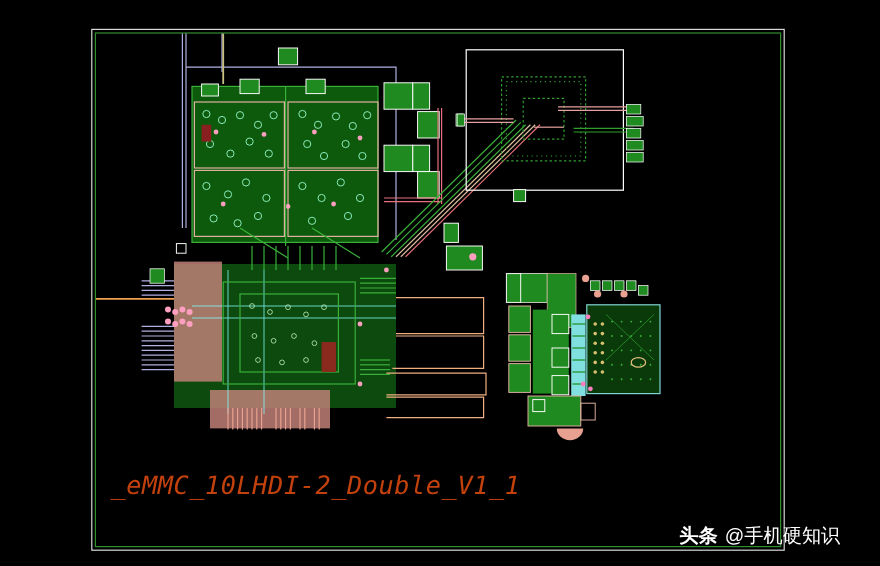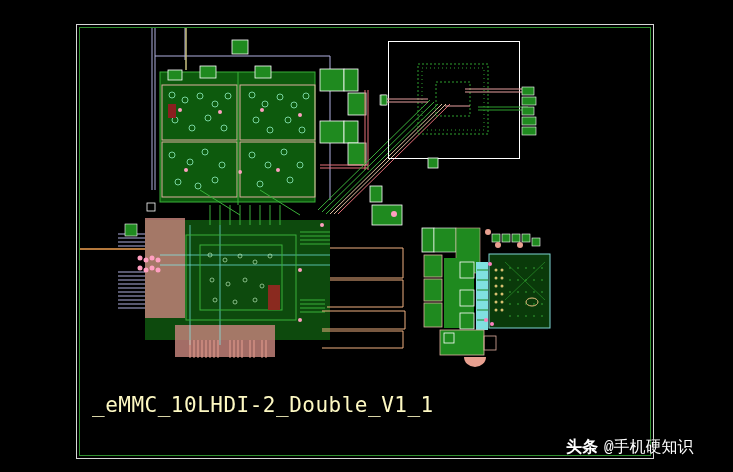--- a/index.html
+++ b/index.html
@@ -1,25 +1,25 @@
 <!DOCTYPE html>
 <html><head>
 <meta charset="utf-8">
 <style>
   html, body { margin: 0; padding: 0; background: #000; }
   body { width: 733px; height: 472px; overflow: hidden; position: relative; font-family: "DejaVu Sans", sans-serif; }
   #canvas { position: absolute; left: 0; top: 0; width: 733px; height: 472px; }
   .board-title {
     position: absolute; left: 92px; top: 393px;
-    font-family: "DejaVu Sans Mono", monospace; font-size: 21px; color: #fef9c3;
-    letter-spacing: 0.5px; white-space: nowrap;
+    font-family: "DejaVu Sans Mono", monospace; font-size: 21px; color: #c2410c;
+    letter-spacing: 0.5px; white-space: nowrap; font-style: italic;
   }
   .watermark {
     position: absolute; left: 566px; top: 437px;
-    font-family: Liberation Mono, monospace; font-size: 16px; color: #ffffff;
+    font-family: Liberation Sans, sans-serif; font-size: 16px; color: #ffffff;
     white-space: nowrap; text-shadow: 0 0 2px #000;
   }
   .watermark .brand { font-weight: bold; margin-right: 6px; }
 </style>
 </head>
 <body>
 
 <svg id="canvas" viewBox="0 0 733 472" xmlns="http://www.w3.org/2000/svg">
   <rect x="0" y="0" width="733" height="472" fill="#000"></rect>
 

